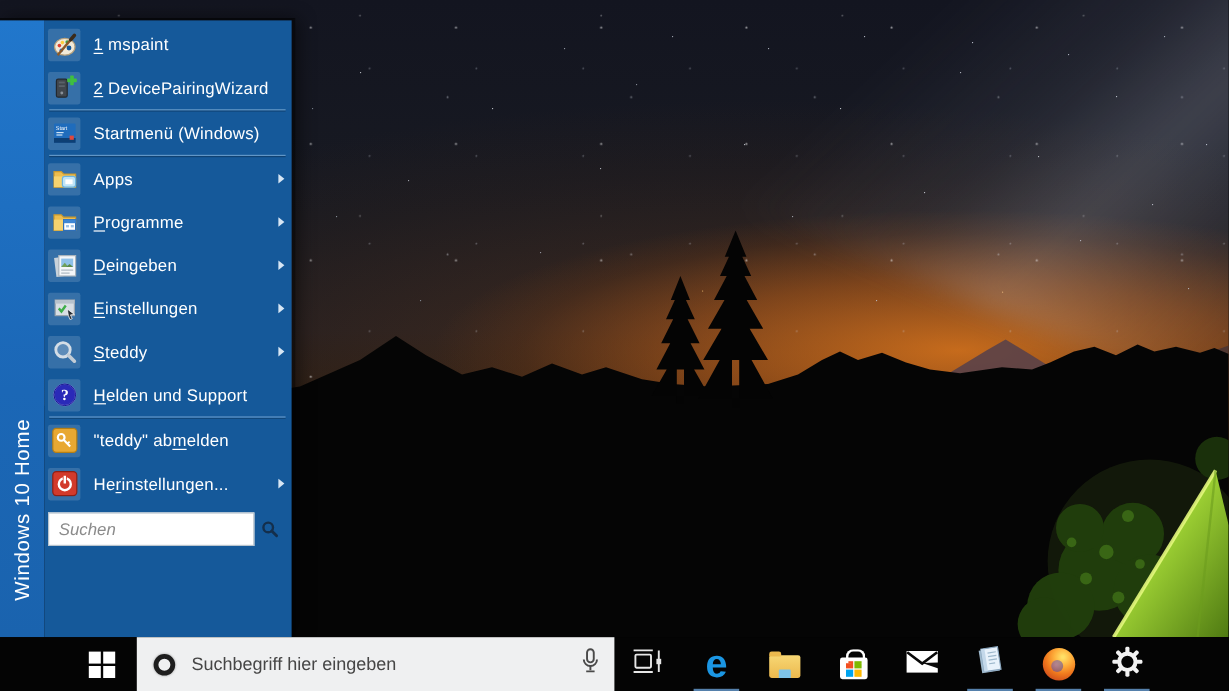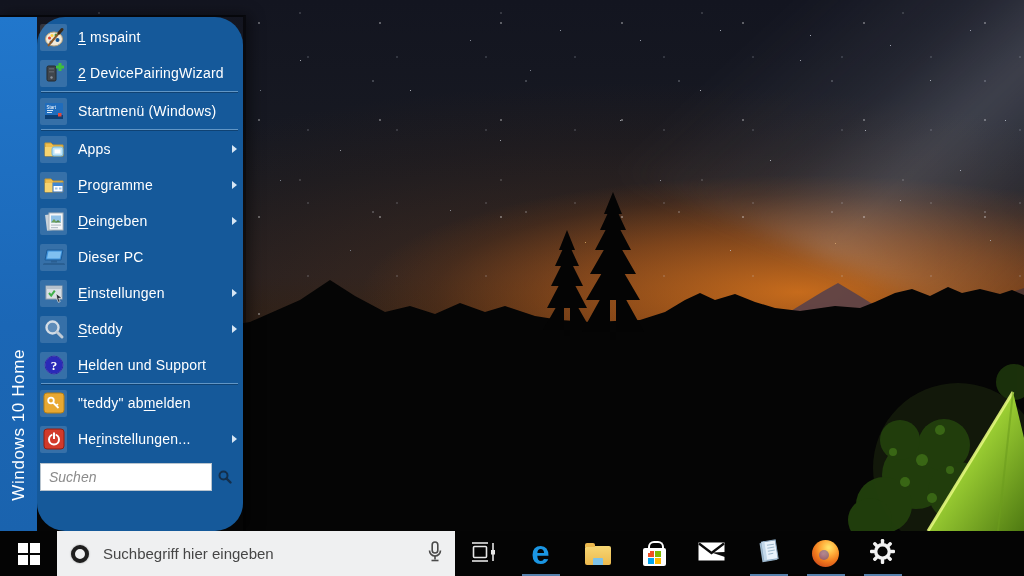--- a/index.html
+++ b/index.html
@@ -34,38 +34,38 @@
       1005px 120px #d0d6e2, 260px 90px #8e96a2; }
   .terrain-svg { position:absolute; left:0; top:0; }
 
   
   .start-menu { position:absolute; left:0; top:15px; width:246px; height:516px; display:flex;
     border-top:2px solid rgba(0,0,0,.65); border-right:3px solid rgba(0,0,0,.55);
     box-shadow:4px 0 14px rgba(0,0,0,.45); z-index:5; }
   .menu-sidebar { width:37px; background:linear-gradient(180deg,#2177cc 0%,#1b67b6 60%,#1a63ae 100%); position:relative; }
   .edition-text { position:absolute; bottom:30px; left:50%; transform:translateX(-50%) rotate(180deg);
     writing-mode:vertical-rl; color:#fff; font-size:17px; letter-spacing:.6px; white-space:nowrap; }
-  .menu-main { flex:1; background:#15599a; padding-top:2px; display:flex; flex-direction:column;border-radius:28px; }
+  .menu-main { flex:1; background:#15599a; padding-top:2px; display:flex; flex-direction:column; }
   .menu-item { height:36px; display:flex; align-items:center; padding:0 6px 0 3px; cursor:default; color:#fff; }
   .mi-icon { width:27px; height:27px; background:rgba(255,255,255,.14); border-radius:2px;
     display:flex; align-items:center; justify-content:center; flex:0 0 auto; }
   .mi-label { margin-left:11px; font-size:14px; letter-spacing:.2px; white-space:nowrap; }
   .accel { text-decoration:underline; text-underline-offset:2px; }
   .mi-arrow { margin-left:auto; width:0; height:0; border-left:5px solid #d7e6f4;
     border-top:4px solid transparent; border-bottom:4px solid transparent; }
   .menu-sep { height:1px; margin:0 5px 1px 4px; background:rgba(160,200,235,.55); box-shadow:0 1px 0 rgba(0,0,0,.25); }
   .menu-search-row { margin-top:6px; display:flex; align-items:center; padding:0 6px 0 3px; }
   .menu-search-input { width:172px; height:28px; border:1px solid #b8c4ce; background:#fff;
     padding:0 8px; font-size:14px; font-style:italic; color:#333; outline:none; }
   .menu-search-input::placeholder { color:#8b8b8b; font-style:italic; }
   .menu-search-btn { margin-left:auto; margin-right:4px; display:flex; align-items:center; }
 
   
   .taskbar { position:absolute; left:0; top:531px; width:1024px; height:45px; background:#040404;
-    display:flex; align-items:stretch; z-index:10; }
+    display:flex; align-items:stretch; z-index:10;justify-content:center; }
   .tb-btn { position:relative; display:flex; align-items:center; justify-content:center; }
   .start-btn { width:57px; }
   .win-logo { display:grid; grid-template-columns:10px 10px; grid-template-rows:10px 10px; gap:2px; }
   .win-logo span { background:#fff; }
   .cortana-box { width:398px; background:#eff0f1; display:flex; align-items:center; padding:0 12px 0 14px; }
   .cortana-ring { width:18px; height:18px; border:4px solid #1e1e1e; border-radius:50%; background:#eff0f1;
     box-shadow:0 0 2px rgba(0,0,0,.4); flex:0 0 auto; }
   .cortana-text { border:none; background:transparent; outline:none; margin-left:14px; font-size:15px;
     color:#3c3c3c; flex:1; font-family:"Liberation Sans",sans-serif; }
   .cortana-text::placeholder { color:#464646; }
@@ -240,31 +240,20 @@
             <path d="M8,12.5 L11,9 L14,12.5 Z" fill="#6fa05a"></path>
             <path d="M12,12.5 L15,10 L18,12.5 Z" fill="#5b8a4a"></path>
             <rect x="8" y="14.5" width="10" height="1.2" fill="#b8c2ca"></rect>
             <rect x="8" y="17" width="7" height="1.2" fill="#b8c2ca"></rect>
           </svg>
       </span>
       <span class="mi-label"><span></span><span class="accel">D</span><span>eingeben</span></span>
       <span class="mi-arrow"></span>
     </div>
 
-    <div class="menu-item">
-      <span class="mi-icon">
-        <svg width="22" height="22" viewBox="0 0 22 22">
-            <path d="M4,4 L20,4 L18,14 L2,14 Z" fill="#3f93dc" stroke="#1c5a96"></path>
-            <path d="M5.5,5.5 L18.3,5.5 L16.8,12.5 L4,12.5 Z" fill="#7fc0f0"></path>
-            <path d="M1,17 L21,17 L22.5,19 L-0.5,19 Z" fill="#2a5f92"></path>
-            <rect x="8" y="14.5" width="6" height="2" fill="#2a5f92"></rect>
-          </svg>
-      </span>
-      <span class="mi-label"><span>Dieser PC</span><span class="accel"></span><span></span></span>
-    </div>
 
     <div class="menu-item">
       <span class="mi-icon">
         <svg width="22" height="22" viewBox="0 0 22 22">
             <rect x="3" y="4" width="16" height="13" fill="#d8dee4" stroke="#9aa4ae"></rect>
             <rect x="3" y="4" width="16" height="3" fill="#b8c2cc"></rect>
             <path d="M6,11 l2.2,2.6 l3.6,-5" stroke="#3fae4a" stroke-width="2" fill="none"></path>
             <path d="M13,11.5 L19,16 L15.7,16.4 L17.2,19.6 L15.3,20.3 L14,17 Z" fill="#2a2f36" stroke="#fff" stroke-width="0.6"></path>
           </svg>
       </span>

